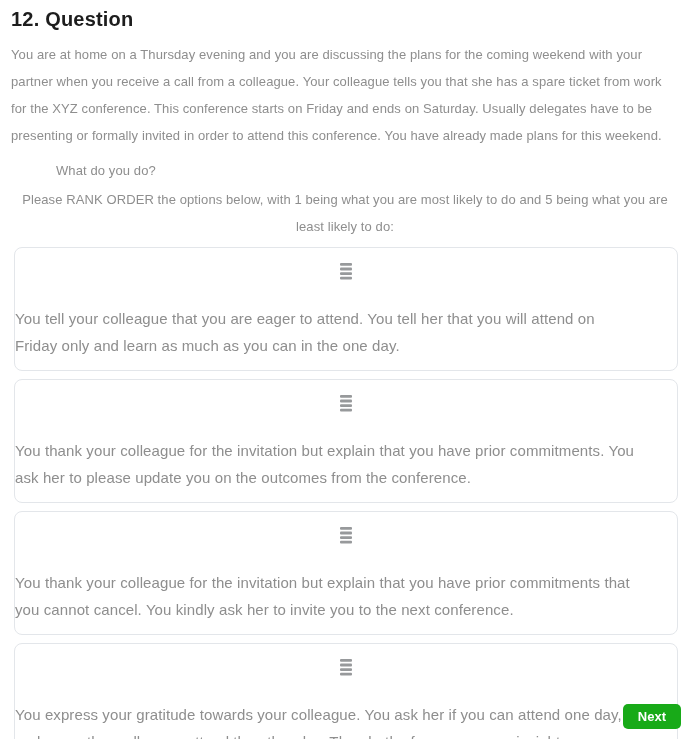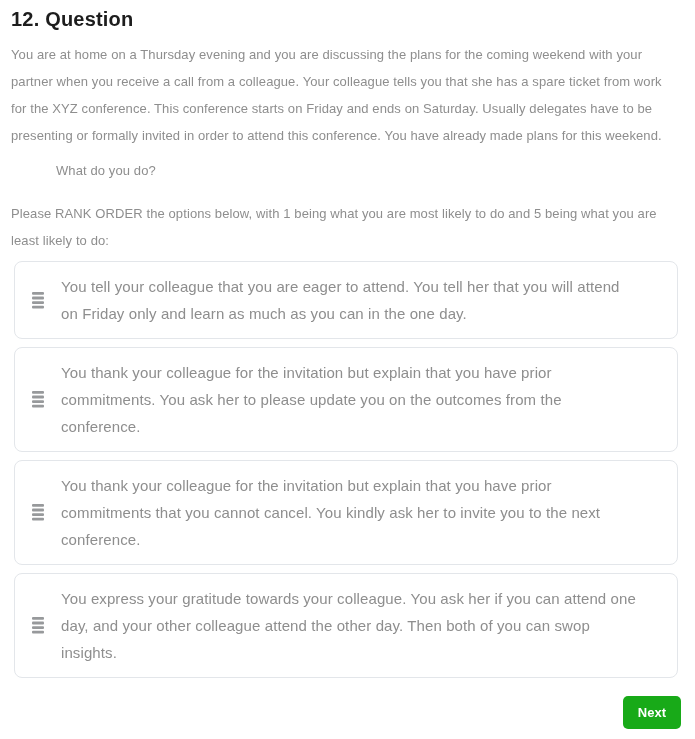--- a/index.html
+++ b/index.html
@@ -28,34 +28,35 @@
     line-height: 18px;
   }
   .body-text {
     font-size: 13px;
     line-height: 27px;
     color: #8e8e8e;
     letter-spacing: 0.1px;
   }
   .scenario { margin-top: 13px; max-width: 668px; }
   .prompt { margin-top: 8px; margin-left: 45px; }
-  .instructions { margin-top: 16px; max-width: 668px; }
+  .instructions { margin-top: 2px; max-width: 668px; text-align: center; }
   .options-list {
     list-style: none;
     margin-top: 7px;
   }
   .option-card {
     display: flex;
     align-items: center;
     border: 1px solid #e3e6ea;
     border-radius: 8px;
     background: #ffffff;
     min-height: 73px;
     margin: 0 6px 8px 3px;
     cursor: grab;
+    flex-direction: column;
   }
   .grip {
     flex: 0 0 46px;
     display: flex;
     justify-content: center;
     align-items: center;
   }
   .option-text {
     font-size: 15px;
     line-height: 27px;
@@ -71,21 +72,21 @@
   .next-button {
     display: inline-block;
     background: #18aa18;
     color: #ffffff;
     font-family: "Liberation Sans", sans-serif;
     font-size: 13px;
     font-weight: 700;
     border: none;
     border-radius: 5px;
     padding: 0 15px;
-    height: 33px;
+    height: 25px;
     min-width: 55px;
     cursor: pointer;
   }
 </style>
 </head>
 <body>
 
 <div class="page">
   <div class="content">
 

